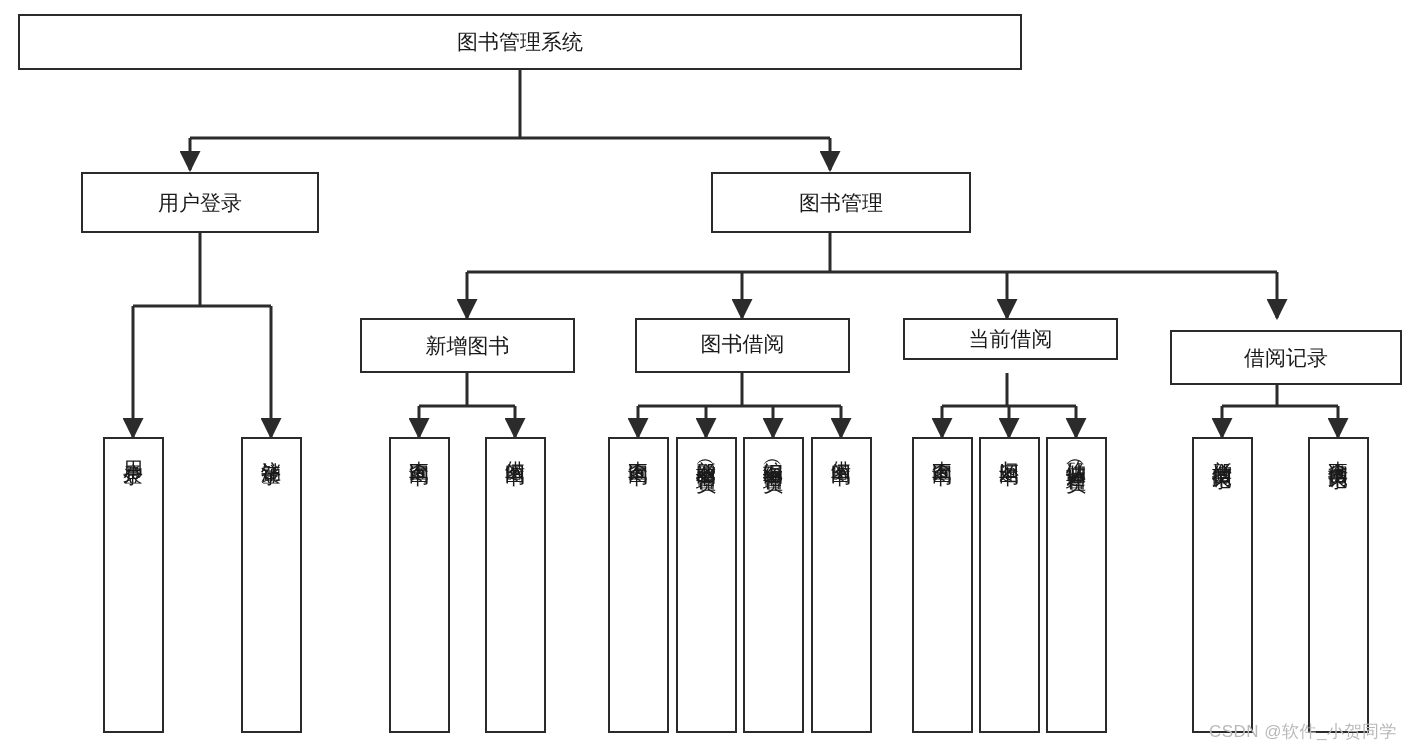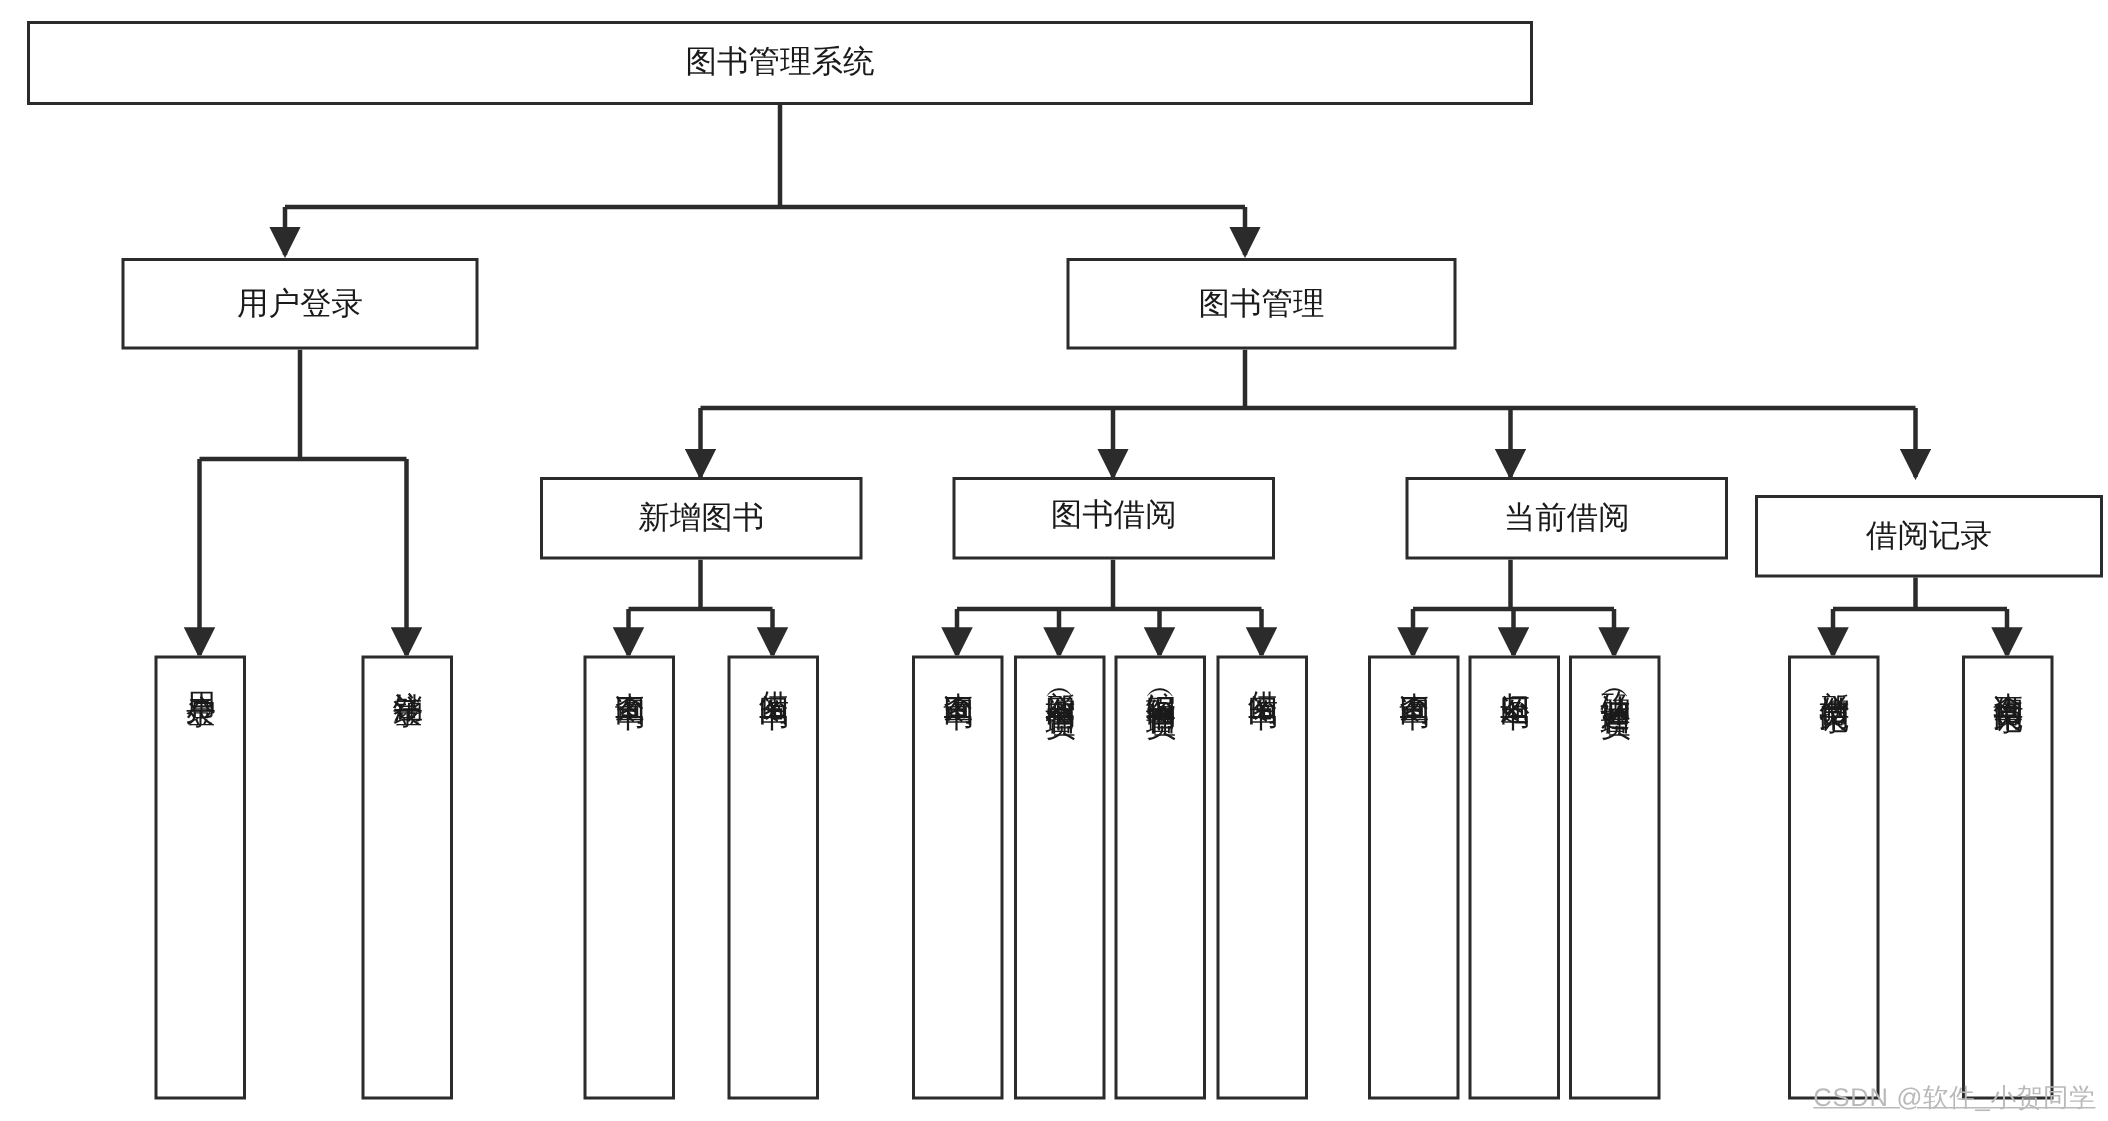--- a/index.html
+++ b/index.html
@@ -62,21 +62,20 @@
   }
   .watermark {
     position: absolute;
     right: 8px;
     bottom: 4px;
     font-size: 17px;
     color: #b9b9b9;
     letter-spacing: 0.5px;
     user-select: none;
     white-space: nowrap;
-    text-decoration: underline;
   }
 </style>
 </head>
 <body>
 
 <div id="canvas">
 
   <svg class="edges" viewBox="0 0 1405 747" xmlns="http://www.w3.org/2000/svg">
     <defs>
       <marker id="arrow" viewBox="0 0 10 10" refX="9" refY="5" markerWidth="7" markerHeight="7" orient="auto-start-reverse">
@@ -141,21 +140,21 @@
   </div>
 
   <div class="node h" style="left:360px; top:318px; width:215px; height:55px;">
     <span class="label">新增图书</span>
   </div>
 
   <div class="node h" style="left:635px; top:318px; width:215px; height:55px;font-family:Liberation Mono, monospace;">
     <span class="label">图书借阅</span>
   </div>
 
-  <div class="node h" style="left:937px; top:318px; width:215px; height:55px;">
+  <div class="node h" style="left:903px; top:318px; width:215px; height:42px;">
     <span class="label">当前借阅</span>
   </div>
 
   <div class="node h" style="left:1170px; top:330px; width:232px; height:55px;">
     <span class="label">借阅记录</span>
   </div>
 
   <div class="node v" style="left:103px; top:437px; width:61px; height:296px;">
     <span class="label">用户登录</span>
   </div>

